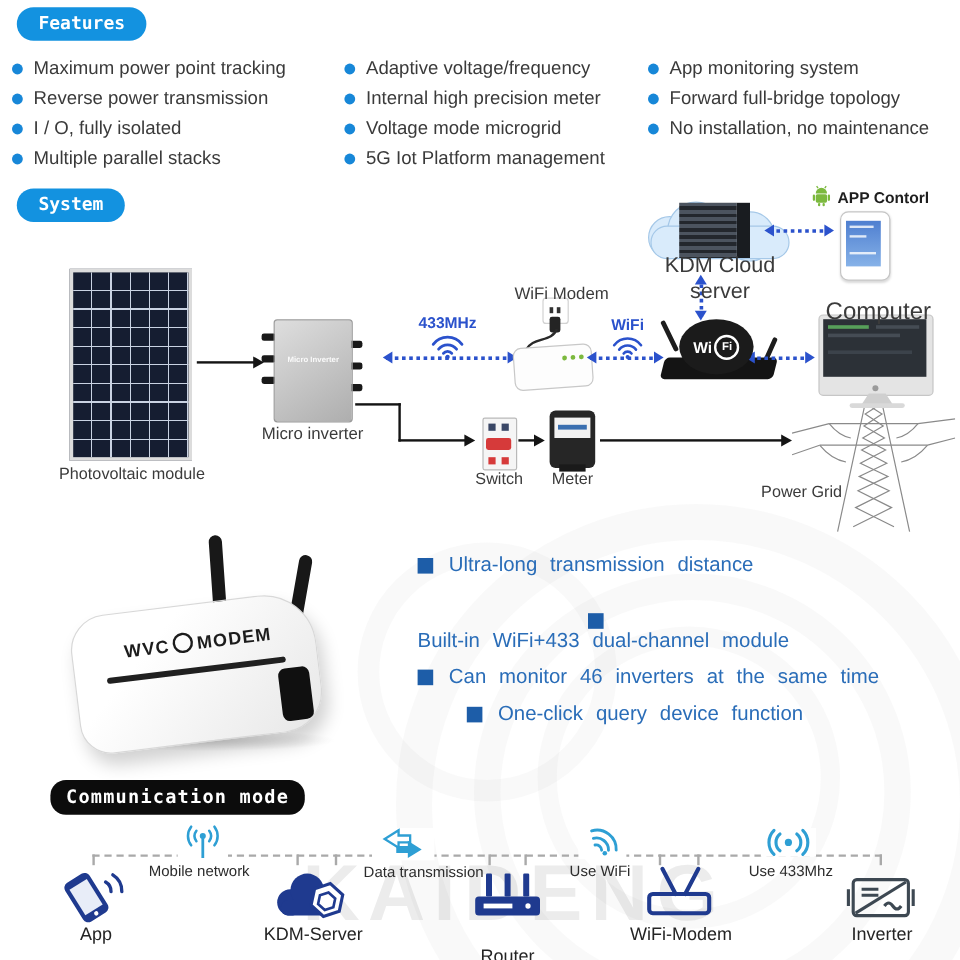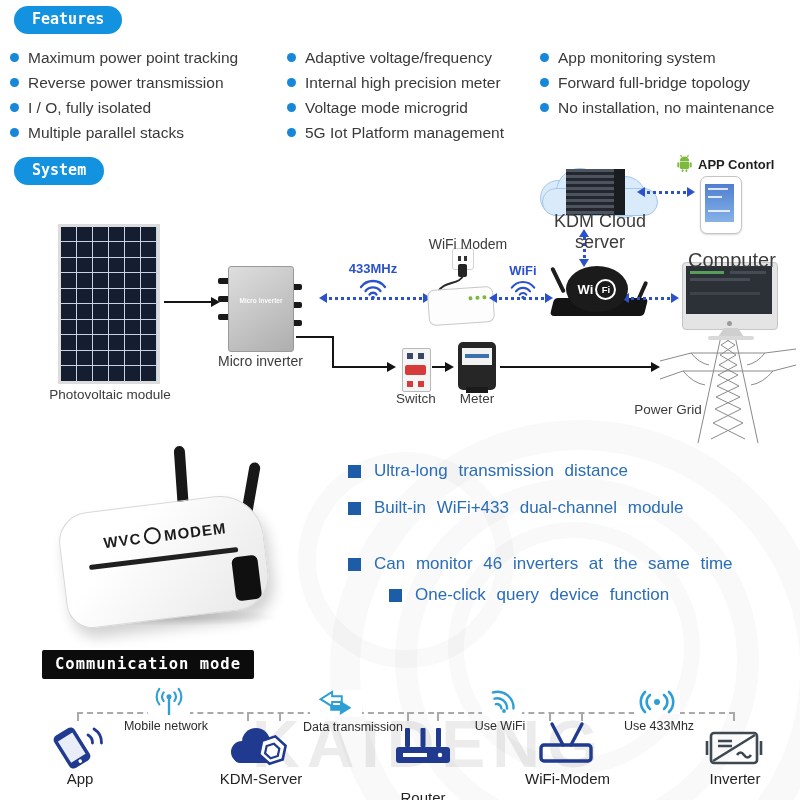--- a/index.html
+++ b/index.html
@@ -11,21 +11,21 @@
   .wm{position:absolute;border-radius:50%;z-index:0;}
   .wm-text{position:absolute;z-index:0;font-weight:bold;font-size:66px;letter-spacing:7px;
            color:rgba(110,110,110,0.13);font-family:"Liberation Sans",sans-serif;}
 
   
   .badge-blue{position:absolute;z-index:2;background:#1392e0;color:#fff;
     font-family:"DejaVu Sans Mono",monospace;font-weight:bold;font-size:15px;
     padding:4px 18px 6px;border-radius:18px;}
   .badge-black{position:absolute;z-index:2;background:#0c0c0c;color:#fff;
     font-family:"DejaVu Sans Mono",monospace;font-weight:bold;font-size:15.5px;
-    padding:5px 13px 6px;border-radius:2px;letter-spacing:1px;}
+    padding:5px 13px 6px;border-radius:13px;letter-spacing:1px;}
 
   
   .feat-col{position:absolute;z-index:1;}
   .feat-item{display:flex;align-items:center;height:25px;}
   .fdot{width:9px;height:9px;border-radius:50%;background:#1787d8;margin-right:9px;flex:none;}
   .ftext{font-size:15.5px;color:#3a3a3a;white-space:nowrap;}
 
   
   .syslabel{position:absolute;z-index:2;font-size:13.5px;color:#3b3b3b;text-align:center;}
   .bluelabel{position:absolute;z-index:2;font-size:13px;font-weight:bold;color:#2b52cc;text-align:center;}
@@ -368,21 +368,21 @@
       <span>WVC</span><span class="wvc-logo"></span><span>MODEM</span>
     </div>
     <div class="wvc-slot"></div>
     <div class="wvc-vent"></div>
   </div>
 
   <div class="mfeat" style="left:348px;top:456px;">
       <span class="msq"></span>
       <span class="mtext">Ultra-long transmission distance</span>
     </div>
-  <div class="mfeat" style="left:348px;top:493px;">
+  <div class="mfeat" style="left:348px;top:511px;flex-direction:column;">
       <span class="msq"></span>
       <span class="mtext">Built-in WiFi+433 dual-channel module</span>
     </div>
   <div class="mfeat" style="left:348px;top:549px;">
       <span class="msq"></span>
       <span class="mtext">Can monitor 46 inverters at the same time</span>
     </div>
   <div class="mfeat" style="left:348px;top:580px;padding-left:41px;">
       <span class="msq"></span>
       <span class="mtext">One-click query device function</span>

